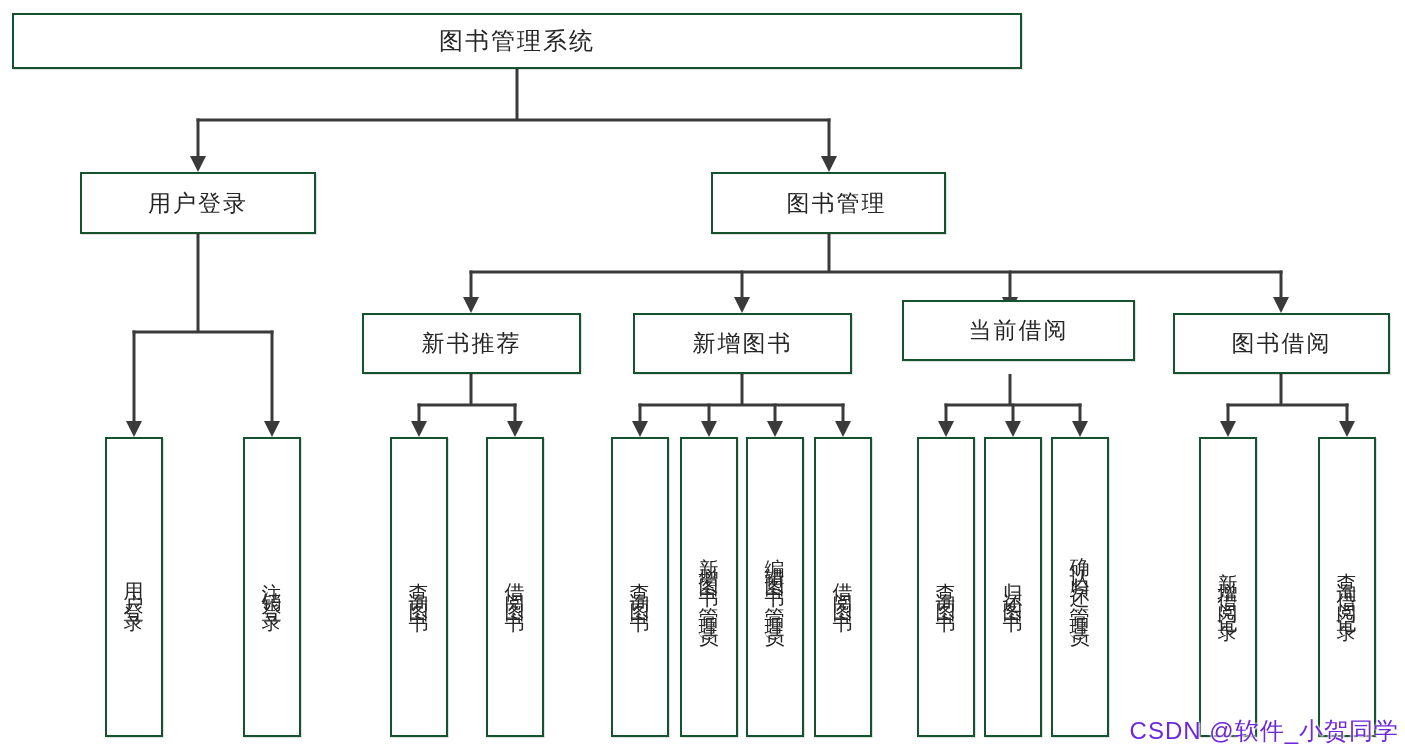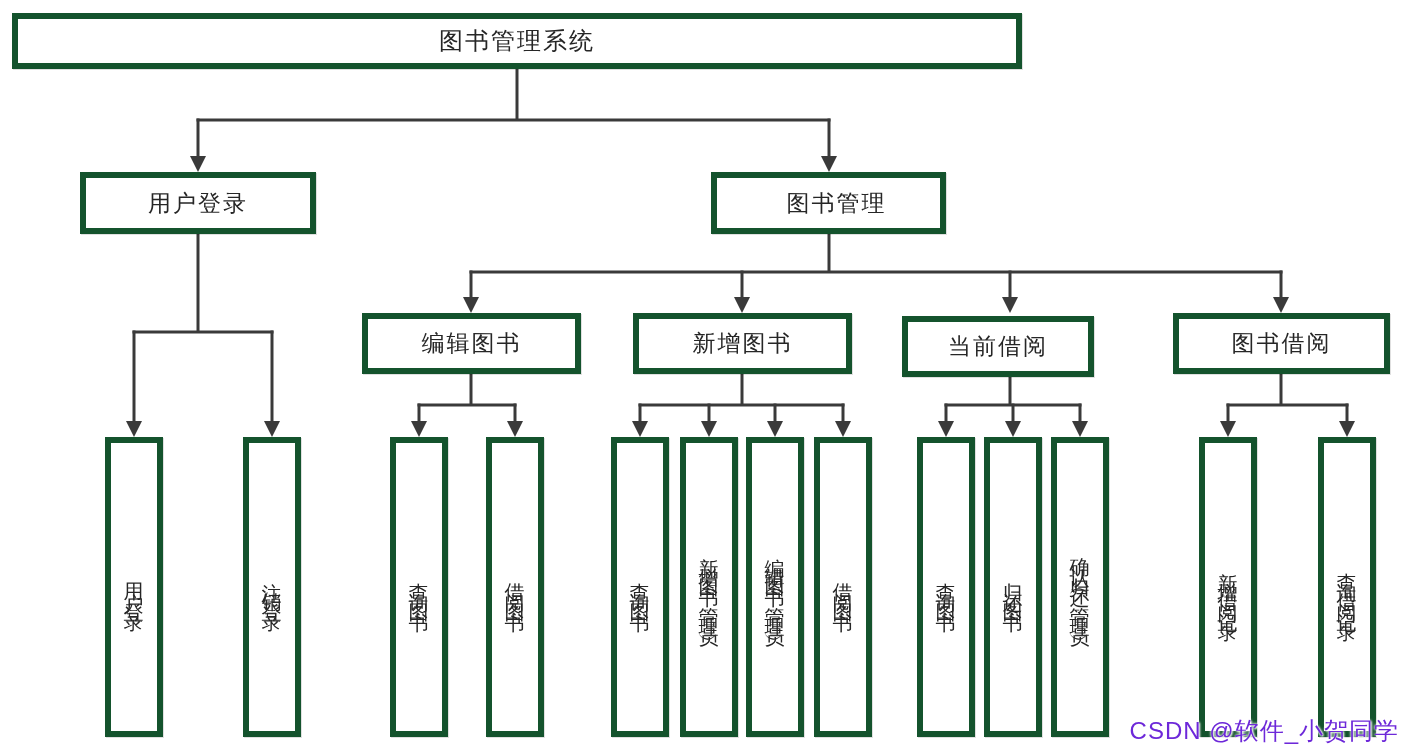--- a/index.html
+++ b/index.html
@@ -27,21 +27,21 @@
     fill: none;
   }
   .ah {
     fill: #3a3a3a;
     stroke: none;
   }
   .node {
     position: absolute;
     box-sizing: border-box;
     background: #ffffff;
-    border: 6px solid #14532d;
+    border: 2px solid #14532d;
     color: #262626;
     display: flex;
     align-items: center;
     justify-content: center;
     box-shadow: 1px 1px 0 rgba(0,0,0,0.12);
   }
   .node.h {
     font-size: 23px;
     letter-spacing: 2px;
     white-space: nowrap;
@@ -155,26 +155,26 @@
   </div>
 
   <div class="node h" style="left:80px; top:172px; width:236px; height:62px;">
     <span>用户登录</span>
   </div>
   <div class="node h" style="left:711px; top:172px; width:235px; height:62px;padding-left:16px;">
     <span>图书管理</span>
   </div>
 
   <div class="node h" style="left:362px; top:313px; width:219px; height:61px;">
-    <span>编辑图书</span>
+    <span>新书推荐</span>
   </div>
   <div class="node h" style="left:633px; top:313px; width:219px; height:61px;">
     <span>新增图书</span>
   </div>
-  <div class="node h" style="left:902px; top:316px; width:192px; height:61px;">
+  <div class="node h" style="left:902px; top:300px; width:233px; height:61px;">
     <span>当前借阅</span>
   </div>
   <div class="node h" style="left:1173px; top:313px; width:217px; height:61px;">
     <span>图书借阅</span>
   </div>
 
   <div class="node v" style="left:105px; top:437px; width:58px; height:300px;">
     <span>用户登录</span>
   </div>
   <div class="node v" style="left:243px; top:437px; width:58px; height:300px;">

